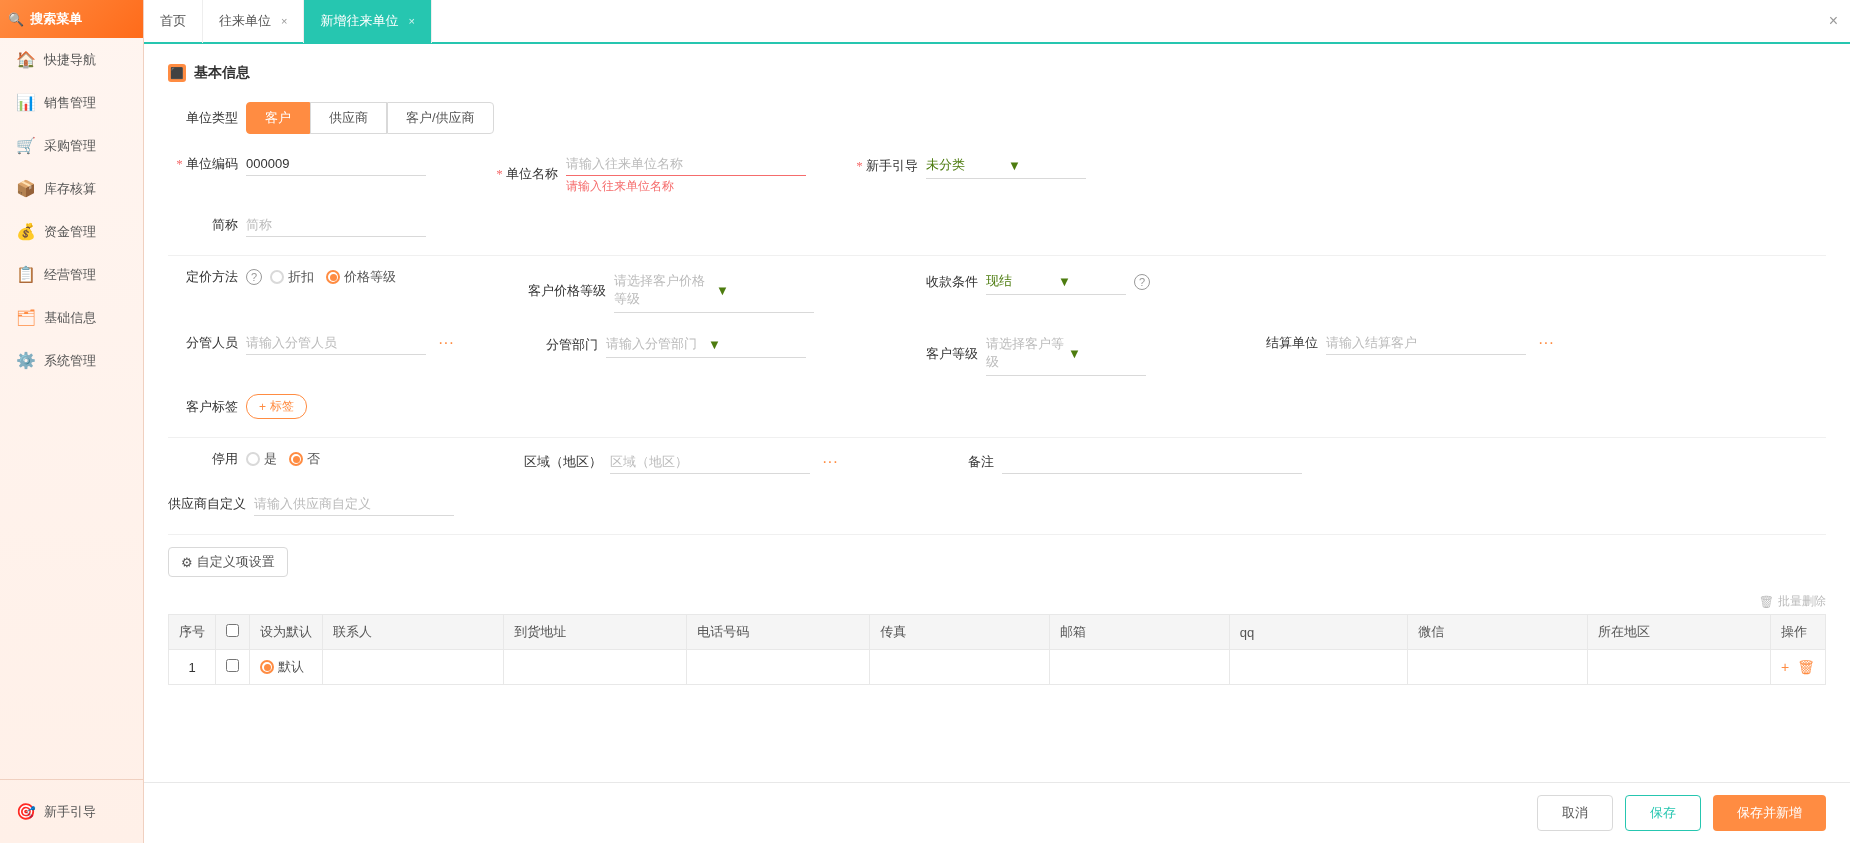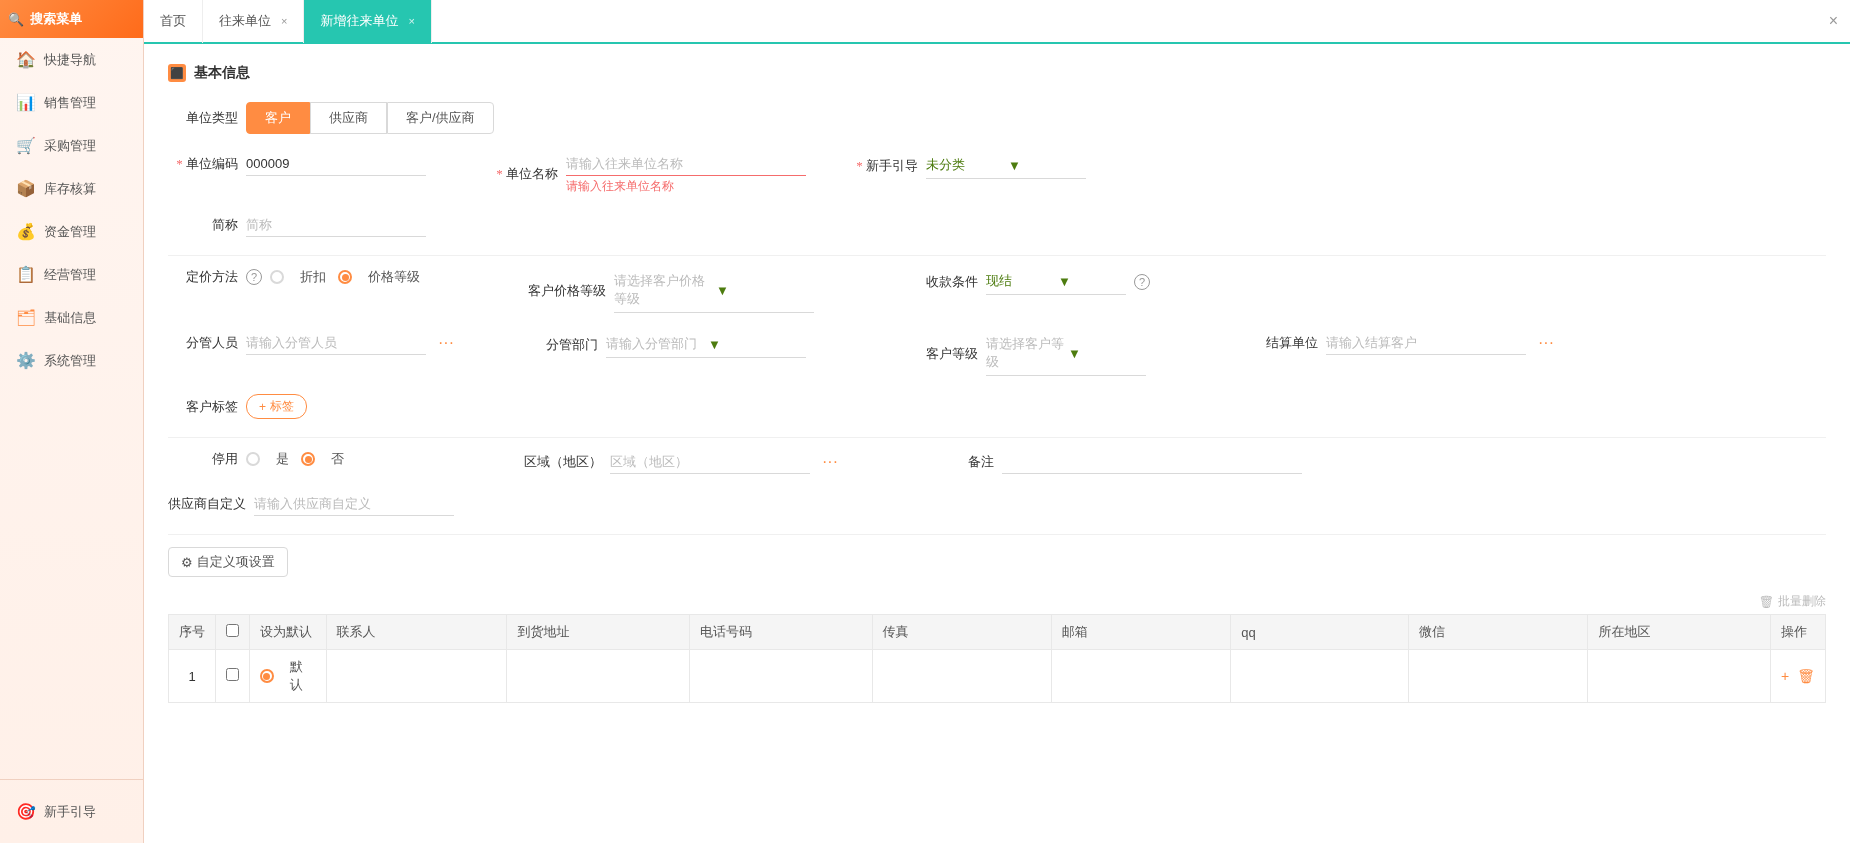--- a/index.html
+++ b/index.html
@@ -206,21 +206,21 @@
 
     
     .radio-group {
       display: flex;
       gap: 12px;
       align-items: center;
     }
     .radio-item {
       display: flex;
       align-items: center;
-      gap: 16px;
+      gap: 4px;
       cursor: pointer;
       font-size: 13px;
       color: #555;
     }
     .radio-circle {
       width: 14px;
       height: 14px;
       border-radius: 50%;
       border: 2px solid #d9d9d9;
       display: flex;
@@ -680,13 +680,18 @@
               <span class="action-icon">+</span>
               <span class="action-icon">🗑</span>
             </div>
           </td>
         </tr>
       </tbody>
     </table>
 
   </div>
 
+  <div class="bottom-bar">
+    <button class="btn btn-cancel">取消</button>
+    <button class="btn btn-save">保存</button>
+    <button class="btn btn-save-new">保存并新增</button>
+  </div>
 </div>
 
 </body></html>

